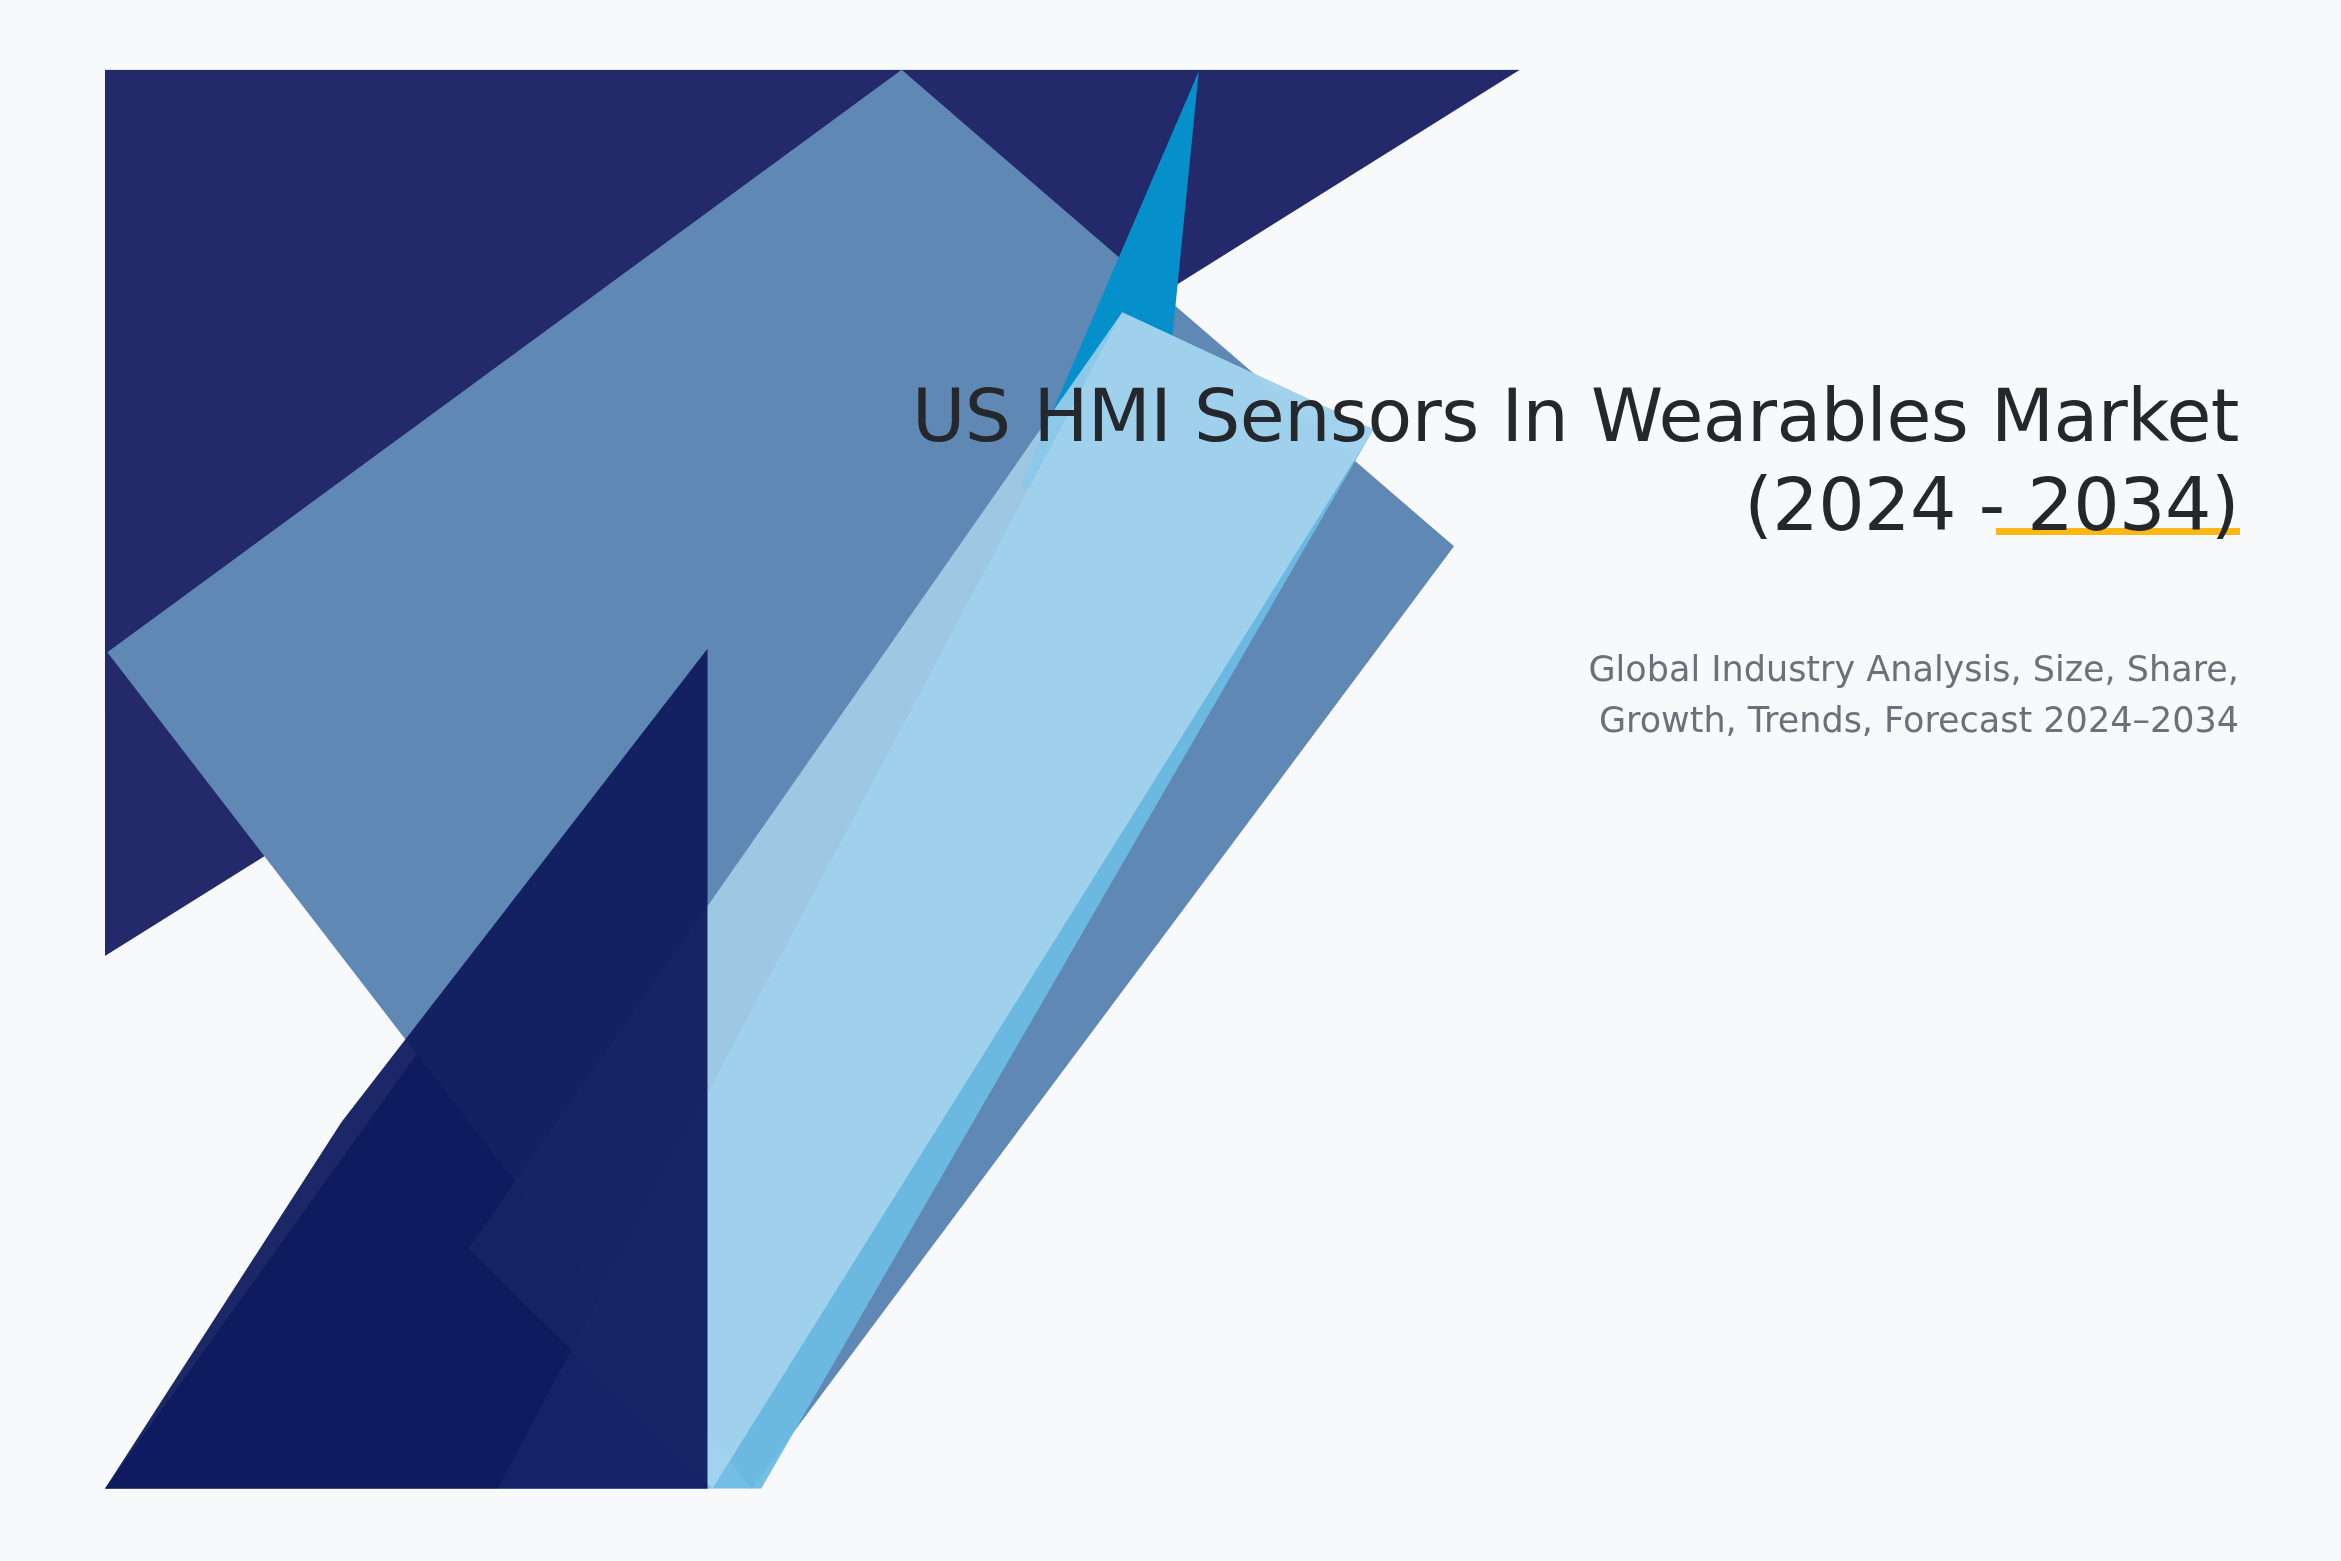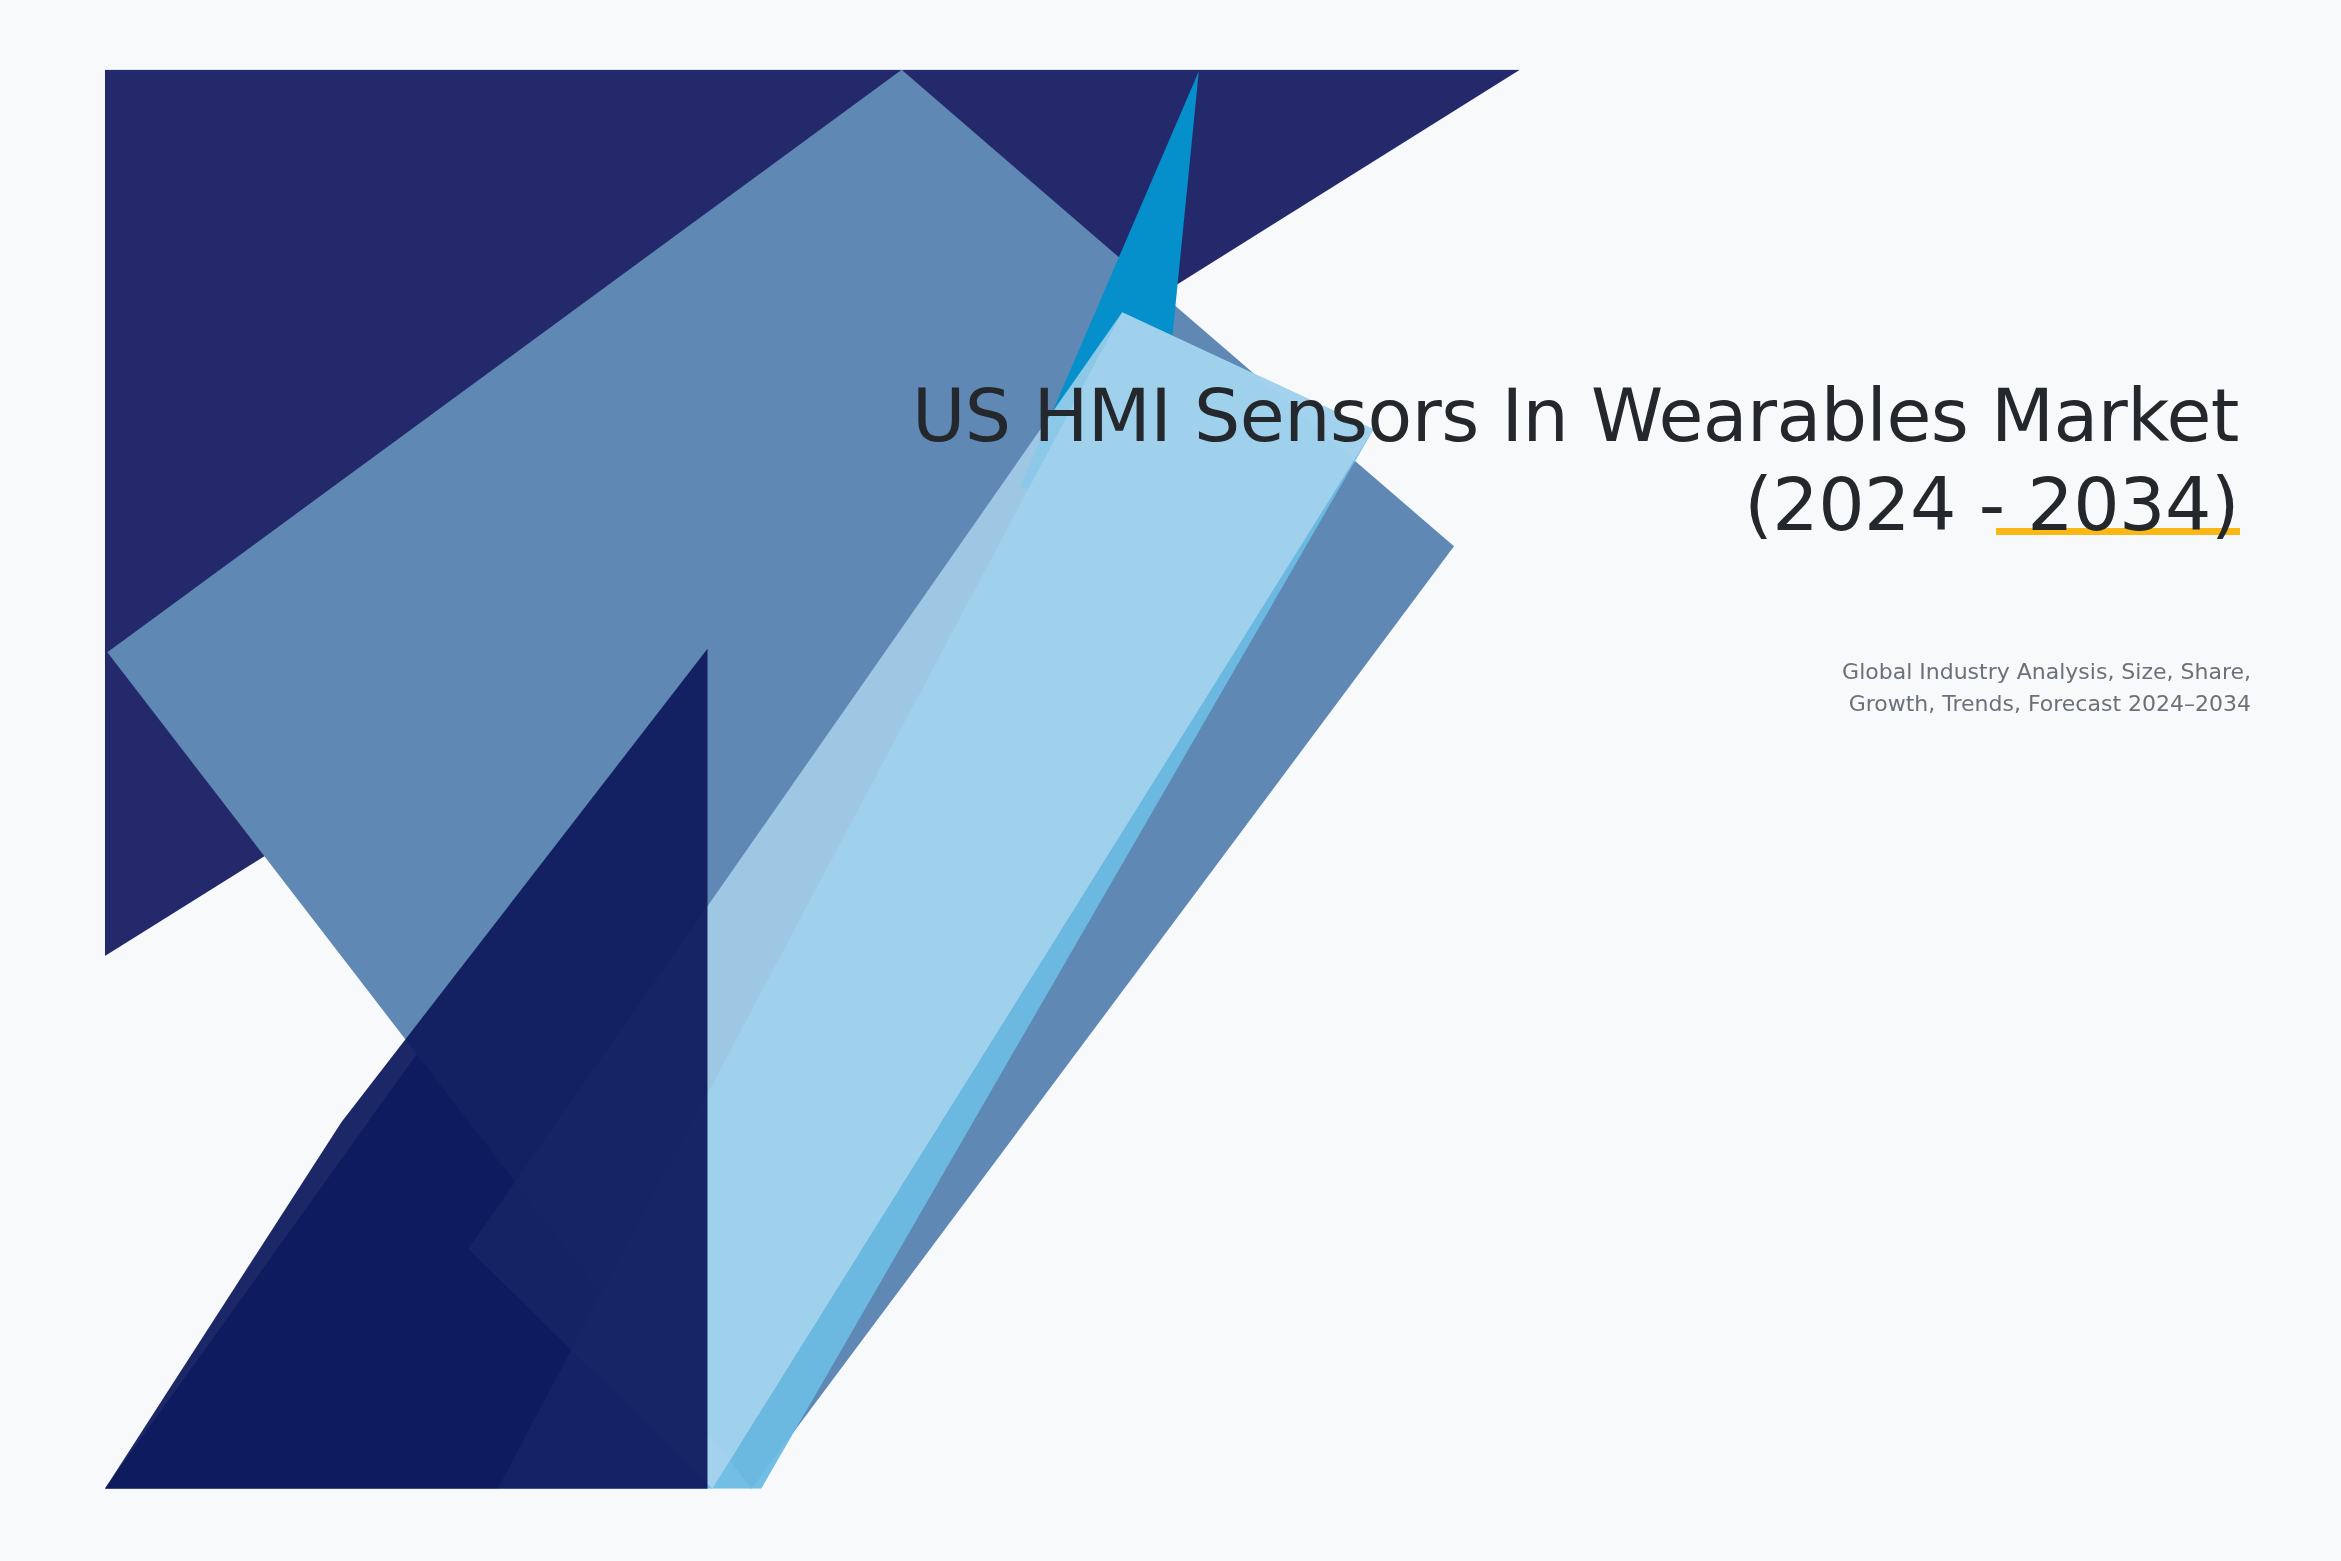--- a/index.html
+++ b/index.html
@@ -50,24 +50,24 @@
     left: 1996px;
     top: 528px;
     width: 244px;
     height: 7.3px;
     background: #fbb713;
     z-index: 4;
   }
   #subtitle {
     font-family: "DejaVu Sans", sans-serif;
     font-weight: 400;
-    font-size: 22px;
+    font-size: 35px;
     line-height: 1.45;
     color: #6b7178;
-    margin: 12px;
+    margin: 0;
     position: absolute;
     left: 634px;
     top: 644px;
     width: 1605px;
     text-align: right;
     white-space: pre-line;
     z-index: 5;
   }
 </style>
 </head>

